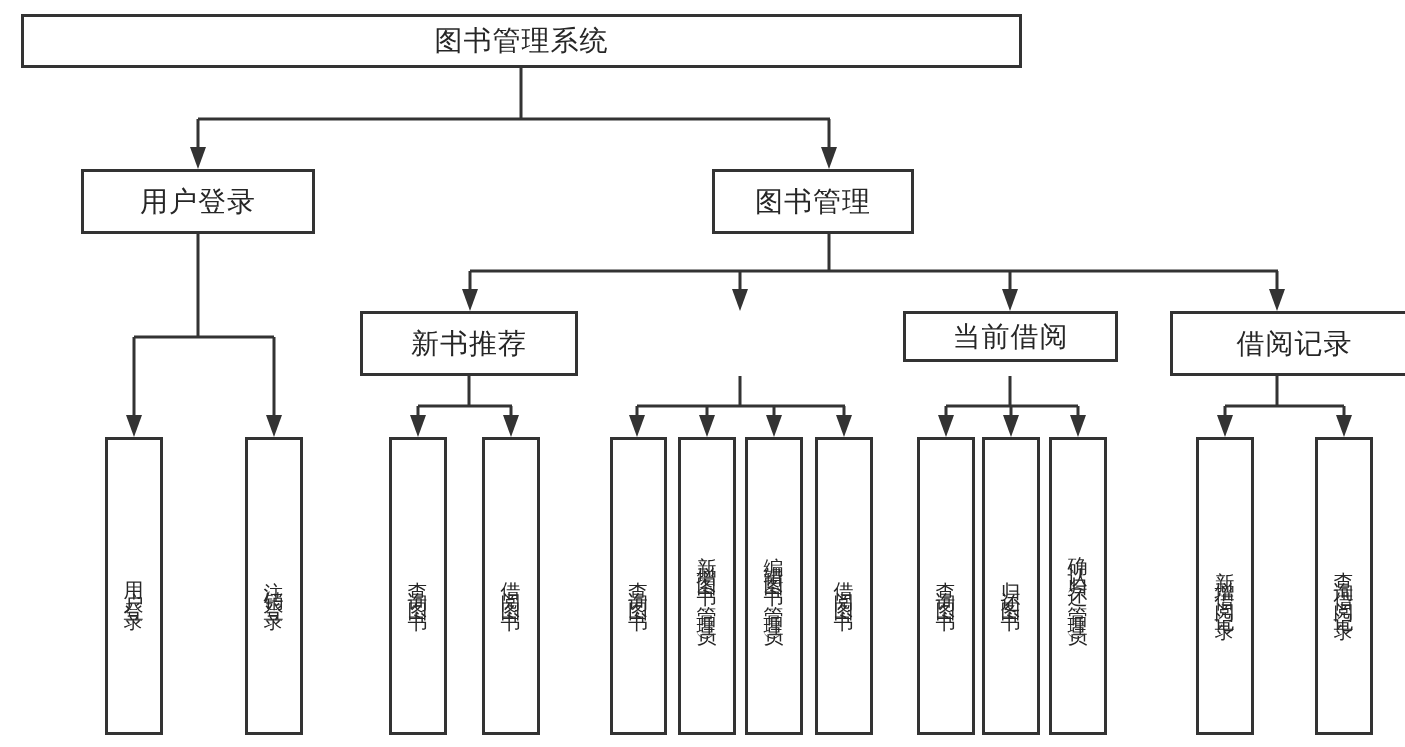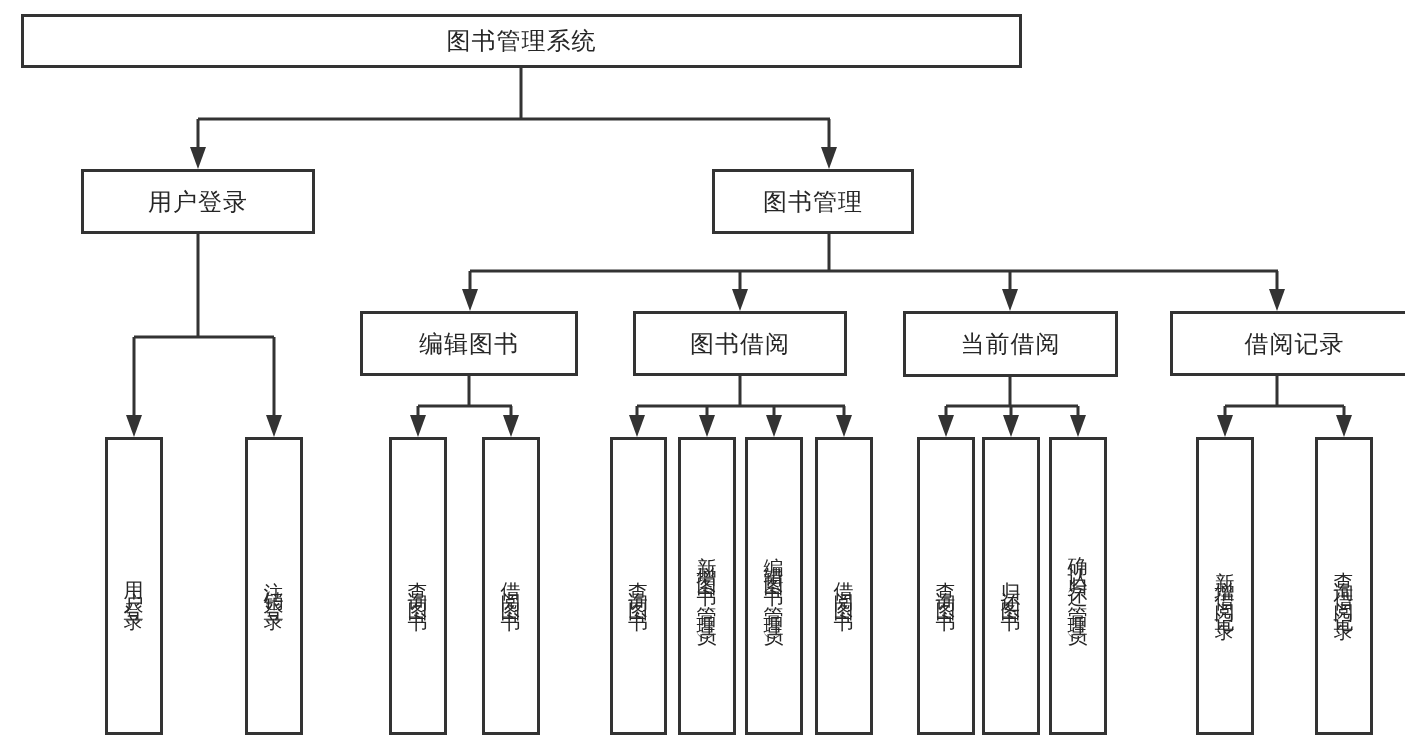--- a/index.html
+++ b/index.html
@@ -21,21 +21,21 @@
 
   .box {
     position: absolute;
     background: #fff;
     border: 3px solid var(--line);
     display: flex;
     align-items: center;
     justify-content: center;
   }
   .box .lbl {
-    font-size: 24px;
+    font-size: 28px;
     letter-spacing: 1px;
     white-space: nowrap;
   }
   .leaf .lbl {
     writing-mode: vertical-rl;
     text-orientation: mixed;
     letter-spacing: 10px;
     font-size: 20px;
     line-height: 1;
   }
@@ -140,26 +140,23 @@
   </div>
 
   <div class="box" style="left:81px; top:169px; width:234px; height:65px;">
     <span class="lbl">用户登录</span>
   </div>
   <div class="box" style="left:712px; top:169px; width:202px; height:65px;">
     <span class="lbl">图书管理</span>
   </div>
 
   <div class="box" style="left:360px; top:311px; width:218px; height:65px;">
-    <span class="lbl">编辑图书</span>
-  </div>
-  <div class="box" style="left:633px; top:311px; width:214px; height:65px;">
-    <span class="lbl">图书借阅</span>
-  </div>
-  <div class="box" style="left:903px; top:311px; width:215px; height:66px;">
+    <span class="lbl">新书推荐</span>
+  </div>
+  <div class="box" style="left:903px; top:311px; width:215px; height:51px;">
     <span class="lbl">当前借阅</span>
   </div>
   <div class="box" style="left:1170px; top:311px; width:249px; height:65px;">
     <span class="lbl">借阅记录</span>
   </div>
 
   <div class="box leaf" style="left:105px; top:437px; width:58px; height:298px;">
     <span class="lbl">用户登录</span>
   </div>
   <div class="box leaf" style="left:245px; top:437px; width:58px; height:298px;">

